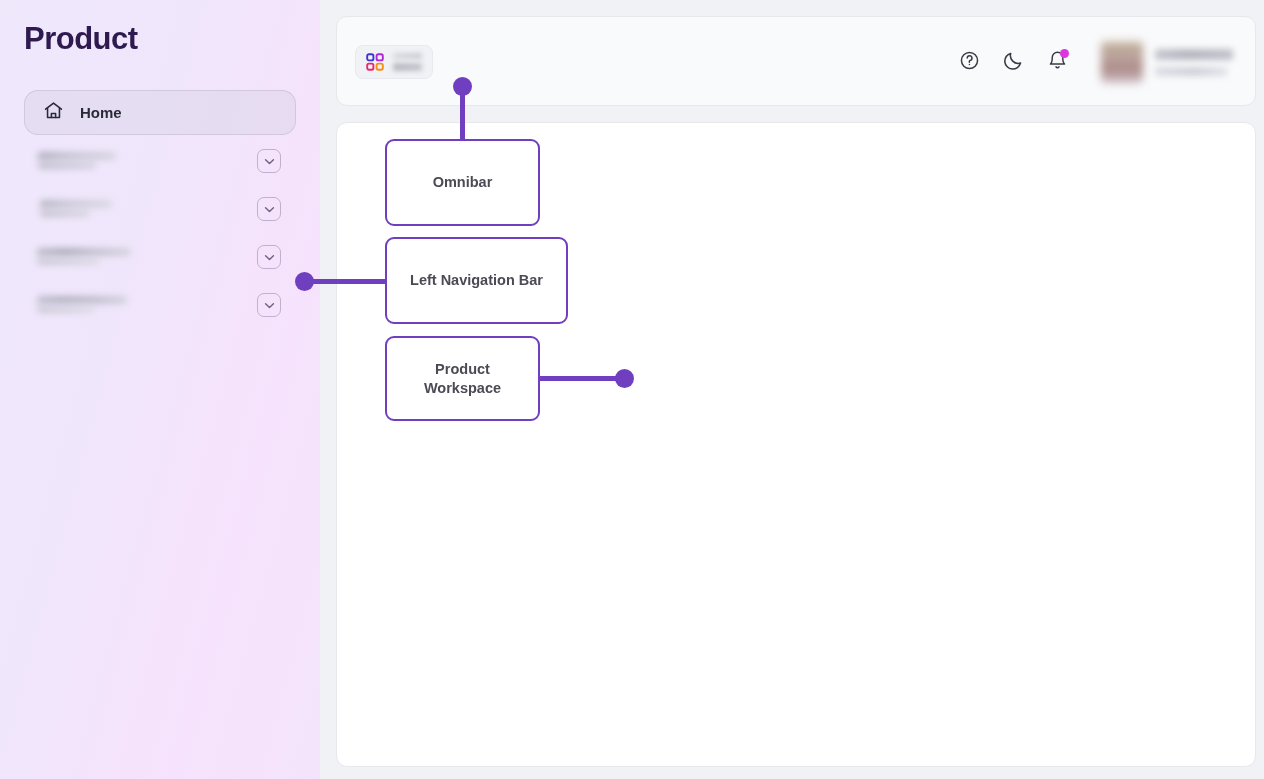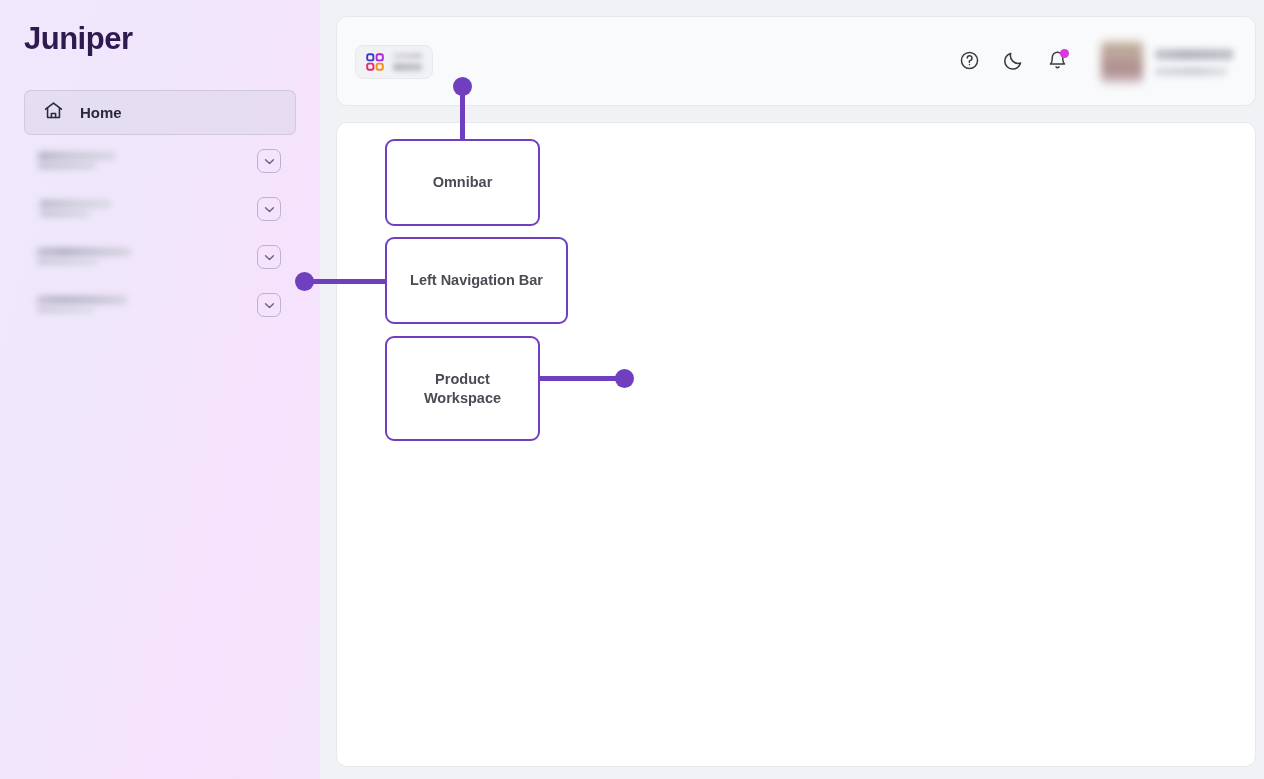--- a/index.html
+++ b/index.html
@@ -36,21 +36,21 @@
     font-weight: bold;
     letter-spacing: -0.5px;
     color: #2e1a4f;
     line-height: 38px;
   }
 
   .nav-home {
     position: absolute;
     left: 24px; top: 90px;
     width: 272px; height: 45px;
-    border-radius: 7px;
+    border-radius: 14px;
     background: rgba(223,215,236,0.62);
     border: 1px solid rgba(180,168,200,0.40);
     display: flex;
     align-items: center;
     padding-left: 18px;
     gap: 16px;
   }
   .nav-home .label {
     font-size: 15px;
     font-weight: bold;
@@ -183,21 +183,21 @@
   }
 </style>
 </head>
 <body>
 
 <div id="app">
 
   <aside class="sidebar">
 
     <div class="brand">
-      <span>Juniper</span>
+      <span>Product</span>
     </div>
 
     <div class="nav-home">
       <span class="icon">
         <svg width="21" height="21" viewBox="0 0 24 24" fill="none" stroke="#2b2b38" stroke-width="1.8" stroke-linecap="round" stroke-linejoin="round">
           <path d="M3 10.5 12 3.5l9 7"></path>
           <path d="M5.2 9.6V20h13.6V9.6"></path>
           <path d="M9.6 20v-4.6h4.8V20"></path>
         </svg>
       </span>
@@ -312,18 +312,18 @@
     </div>
 
     <div class="ann-dot" style="left:295px; top:272px;"></div>
     <div class="ann-line" style="left:304px; top:279px; width:84px; height:5px;"></div>
     <div class="ann-box" style="left:385px; top:237px; width:183px; height:87px;">
       <span>Left Navigation Bar</span>
     </div>
 
     <div class="ann-line" style="left:538px; top:376px; width:88px; height:5px;"></div>
     <div class="ann-dot" style="left:615px; top:369px;"></div>
-    <div class="ann-box" style="left:385px; top:336px; width:155px; height:105px;">
+    <div class="ann-box" style="left:385px; top:336px; width:155px; height:85px;">
       <span>Product Workspace</span>
     </div>
   </div>
 
 </div>
 
 </body></html>

